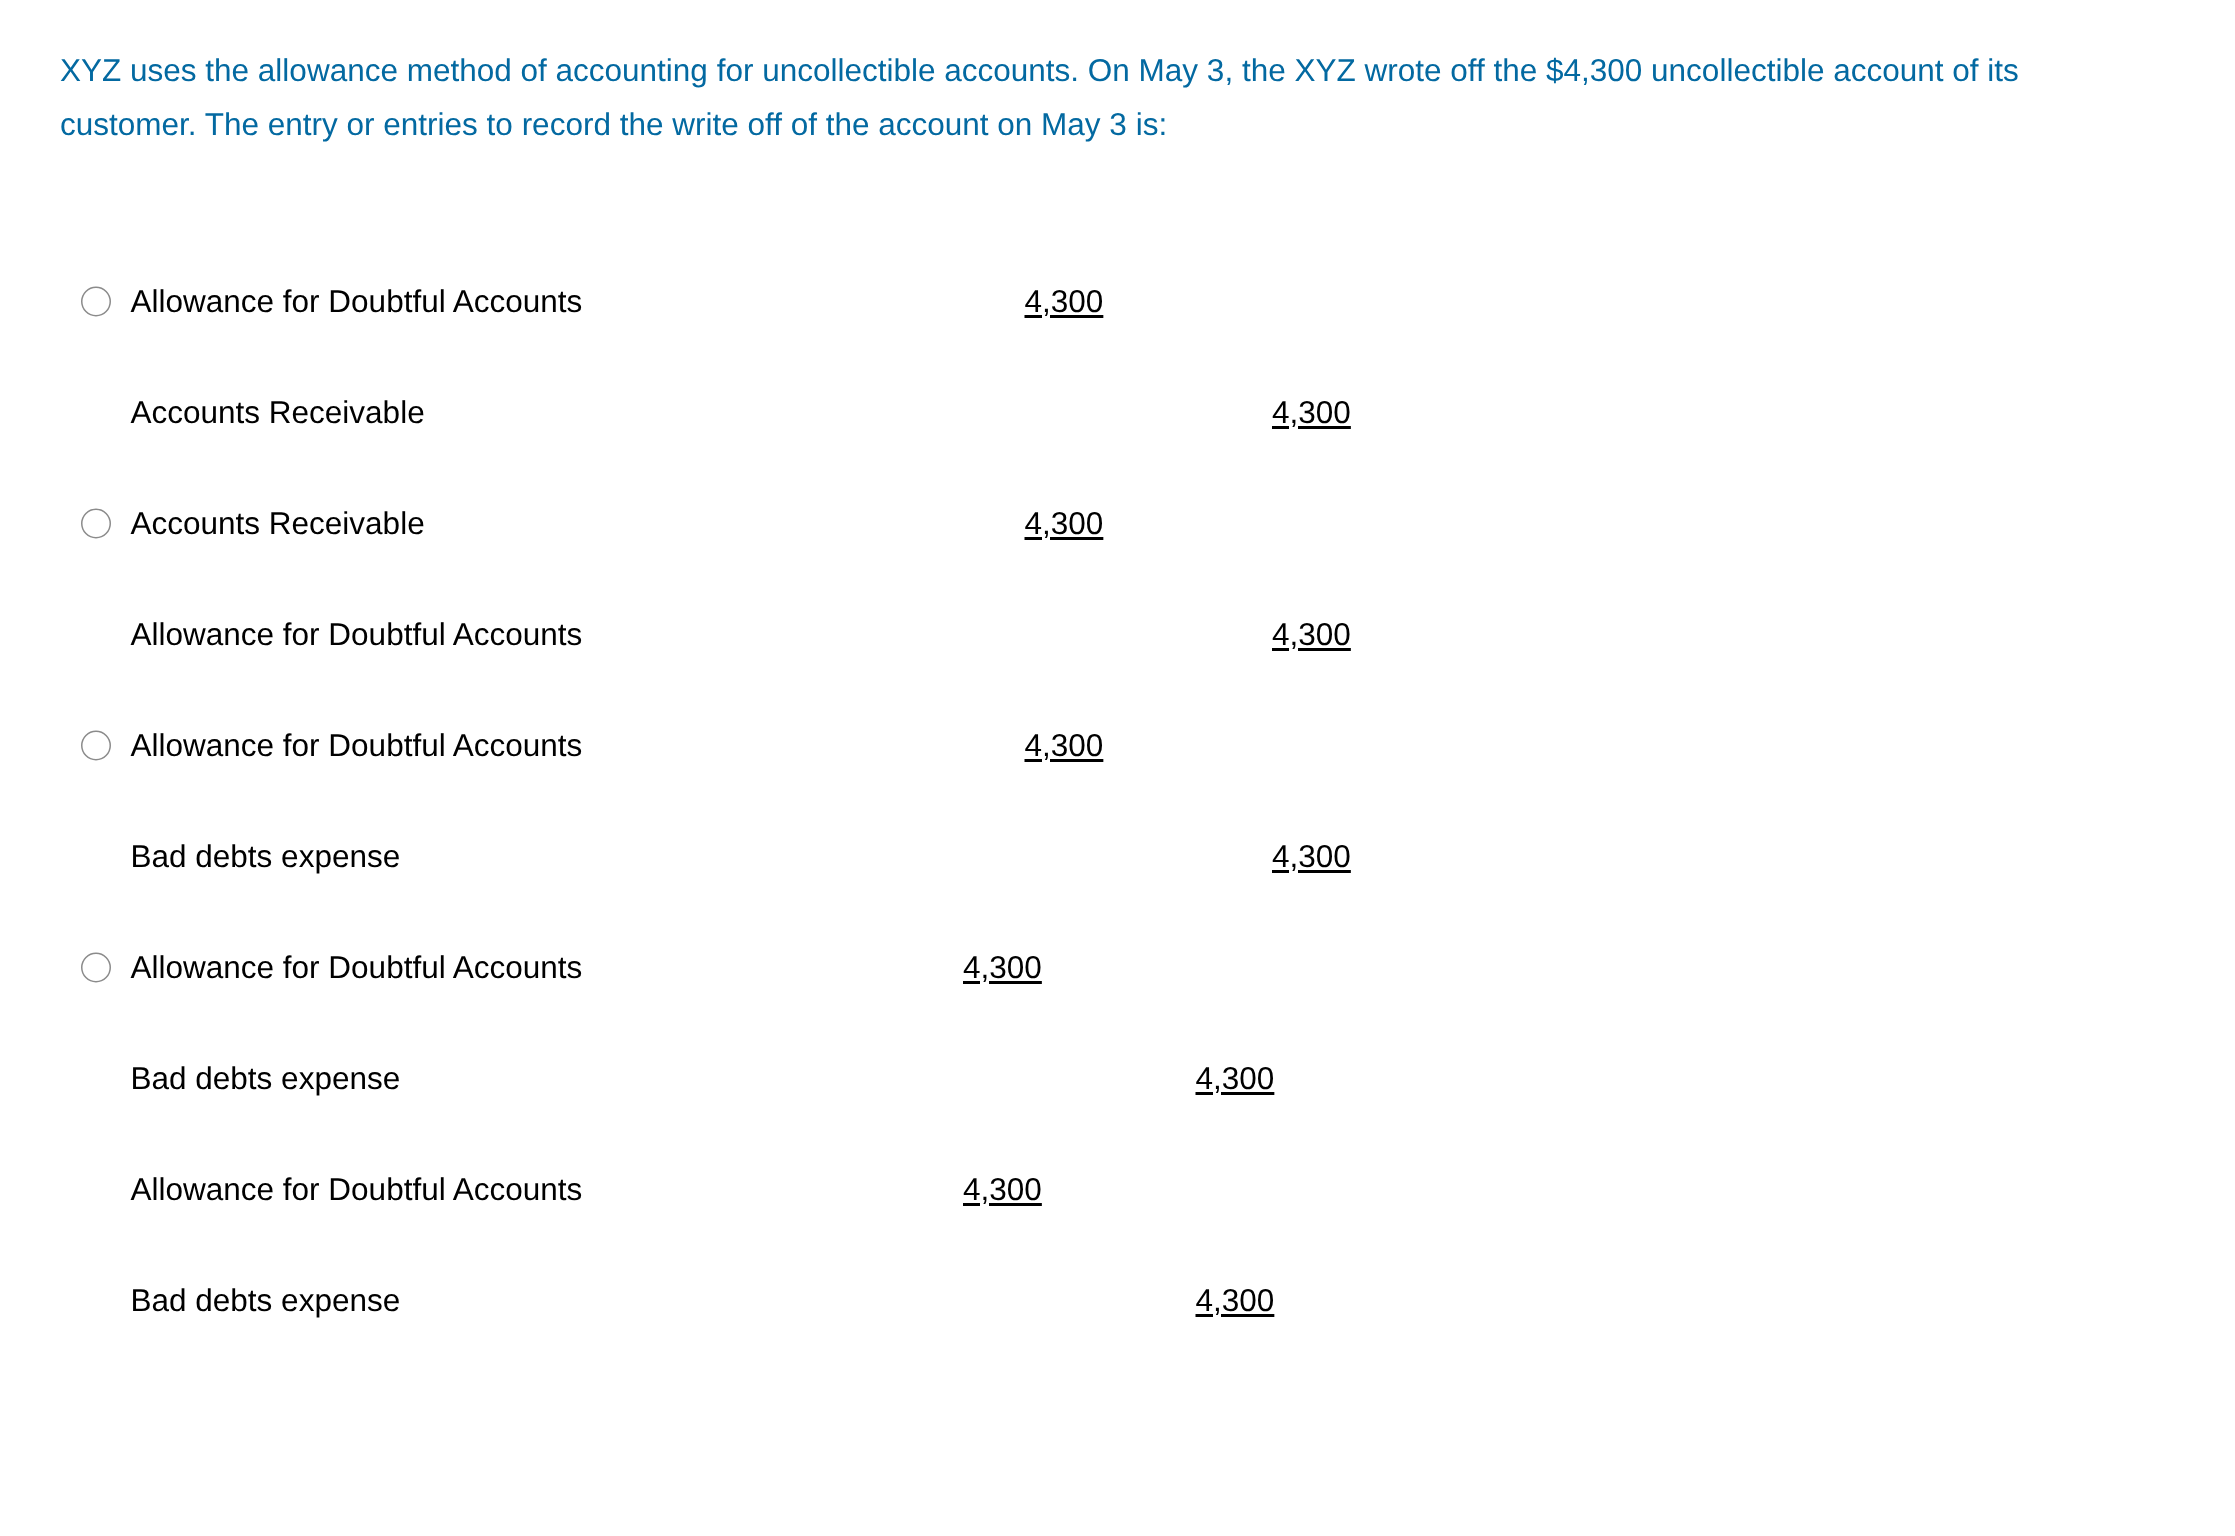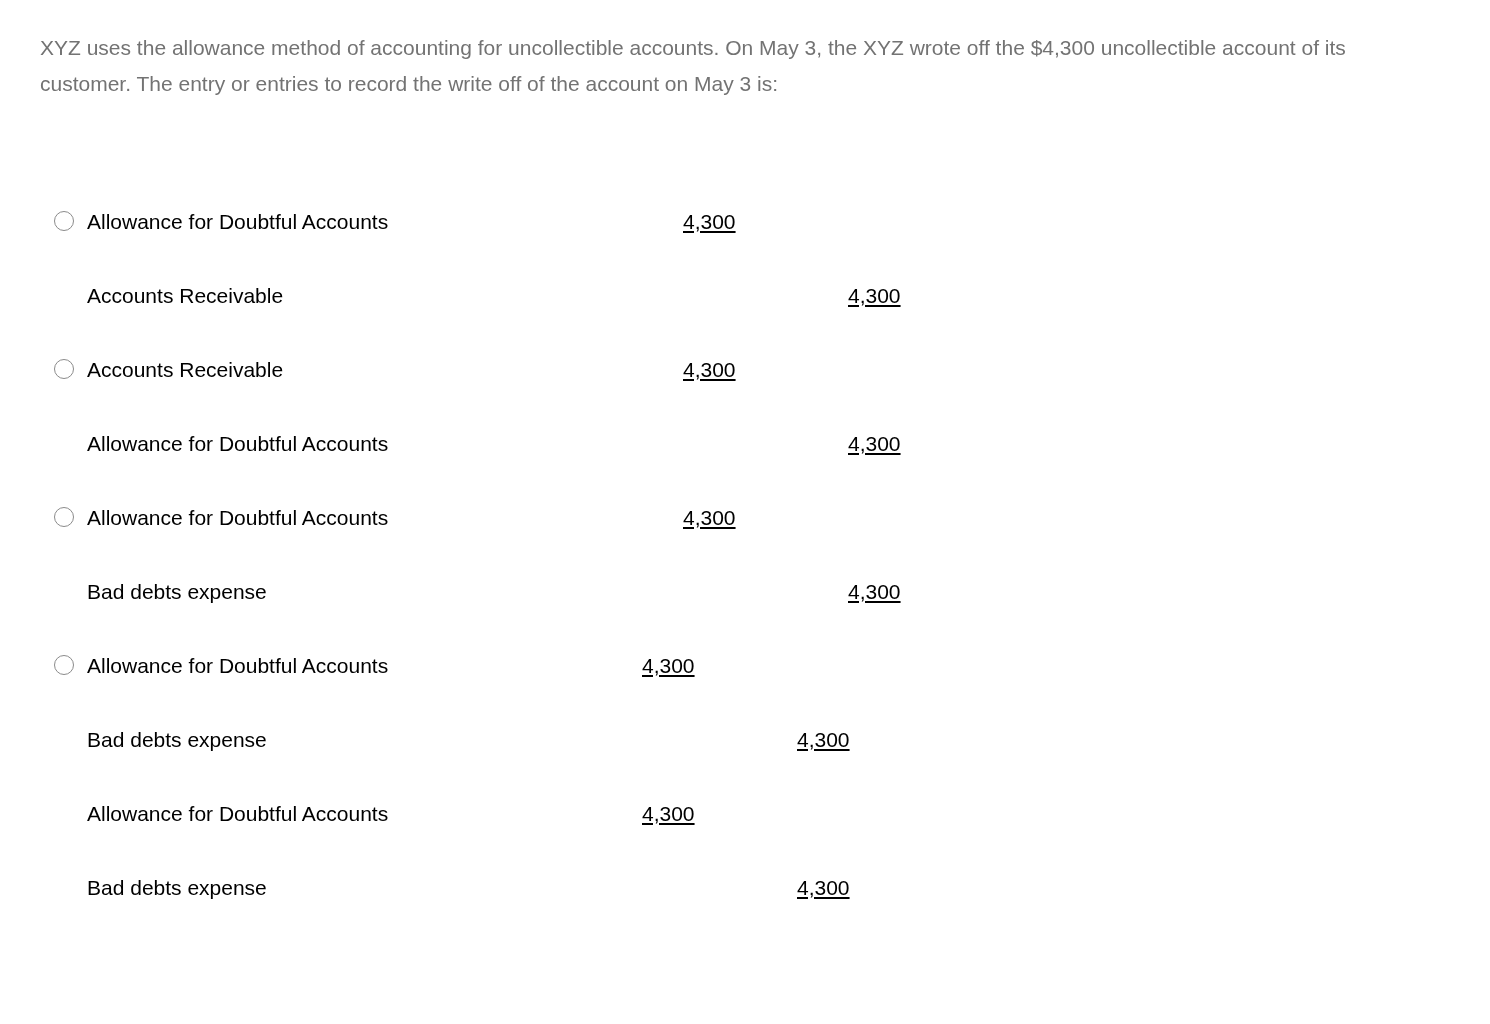--- a/index.html
+++ b/index.html
@@ -16,26 +16,26 @@
     background: #ffffff;
     overflow: hidden;
   }
   .question {
     position: absolute;
     left: 40px;
     top: 9px;
     width: 1400px;
     font-size: 21px;
     line-height: 36px;
-    color: #737373;
+    color: #0369a1;
   }
   .options {
     position: absolute;
     left: 0;
-    top: 211px;
+    top: 191px;
     width: 100%;
   }
   .option {
     position: relative;
     margin-bottom: 11px;
   }
   .row {
     position: relative;
     height: 22px;
     line-height: 22px;

